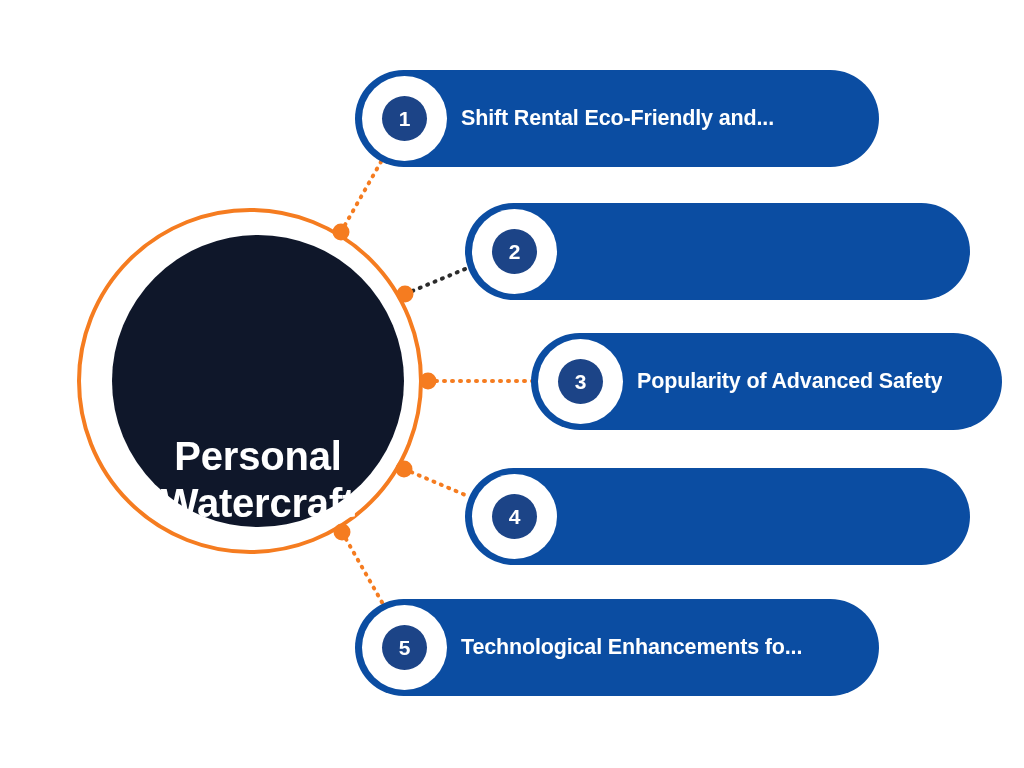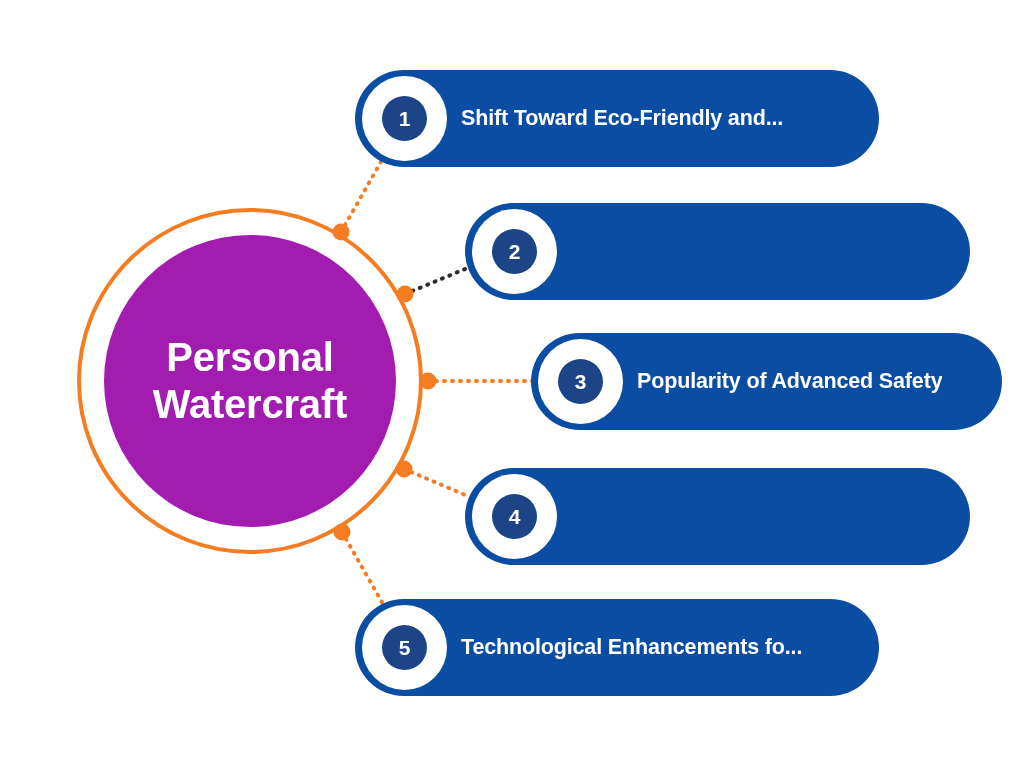--- a/index.html
+++ b/index.html
@@ -33,28 +33,28 @@
     left: 77px;
     top: 208px;
     width: 346px;
     height: 346px;
     border-radius: 50%;
     border: 4px solid #f57c20;
     box-sizing: border-box;
   }
   .hub-core {
     position: absolute;
-    left: 104px;
+    left: 112px;
     top: 235px;
     width: 292px;
     height: 292px;
     border-radius: 50%;
-    background: #a21caf;
+    background: #0f172a;
     display: flex;
-    align-items: center;
+    align-items: flex-end;
     justify-content: center;
   }
   .hub-label {
     color: #ffffff;
     font-size: 40px;
     font-weight: bold;
     line-height: 1.17;
     text-align: center;
     letter-spacing: -0.2px;
     white-space: pre-line;
@@ -134,21 +134,21 @@
   <div class="ring-dot" style="left:341px; top:232px;"></div>
   <div class="ring-dot" style="left:405px; top:294px;"></div>
   <div class="ring-dot" style="left:428px; top:381px;"></div>
   <div class="ring-dot" style="left:404px; top:469px;"></div>
   <div class="ring-dot" style="left:342px; top:532px;"></div>
 
   <div class="pill" style="left:355px; top:70px; width:524px;">
     <div class="pill-badge-wrap">
       <div class="pill-badge">1</div>
     </div>
-    <div class="pill-text">Shift Toward Eco-Friendly and...</div>
+    <div class="pill-text">Shift Rental Eco-Friendly and...</div>
   </div>
 
   <div class="pill" style="left:465px; top:203px; width:505px;">
     <div class="pill-badge-wrap">
       <div class="pill-badge">2</div>
     </div>
   </div>
 
   <div class="pill" style="left:531px; top:333px; width:471px;">
     <div class="pill-badge-wrap">

